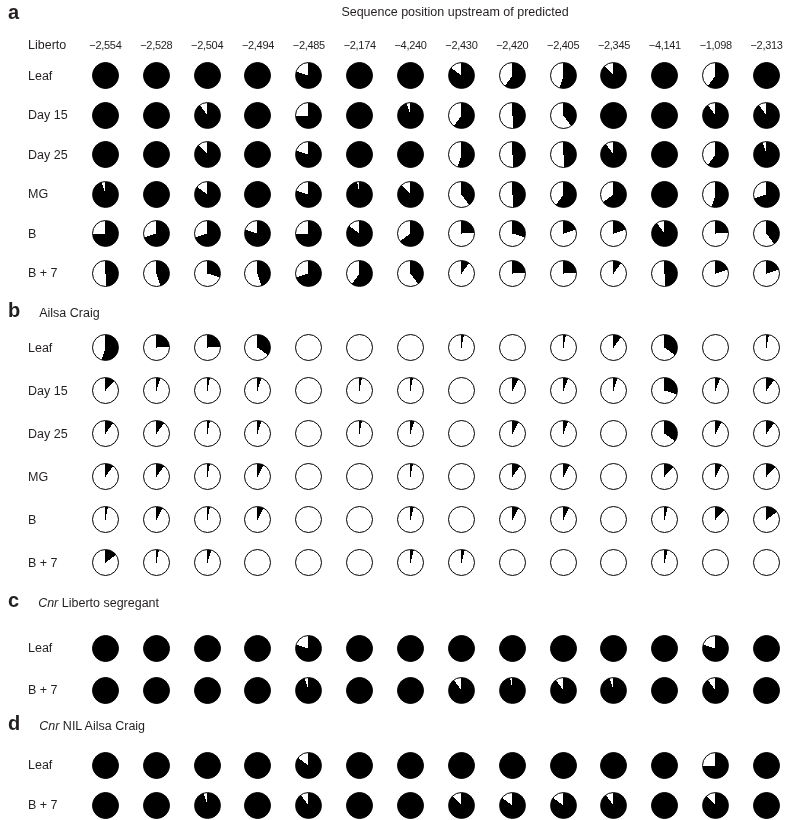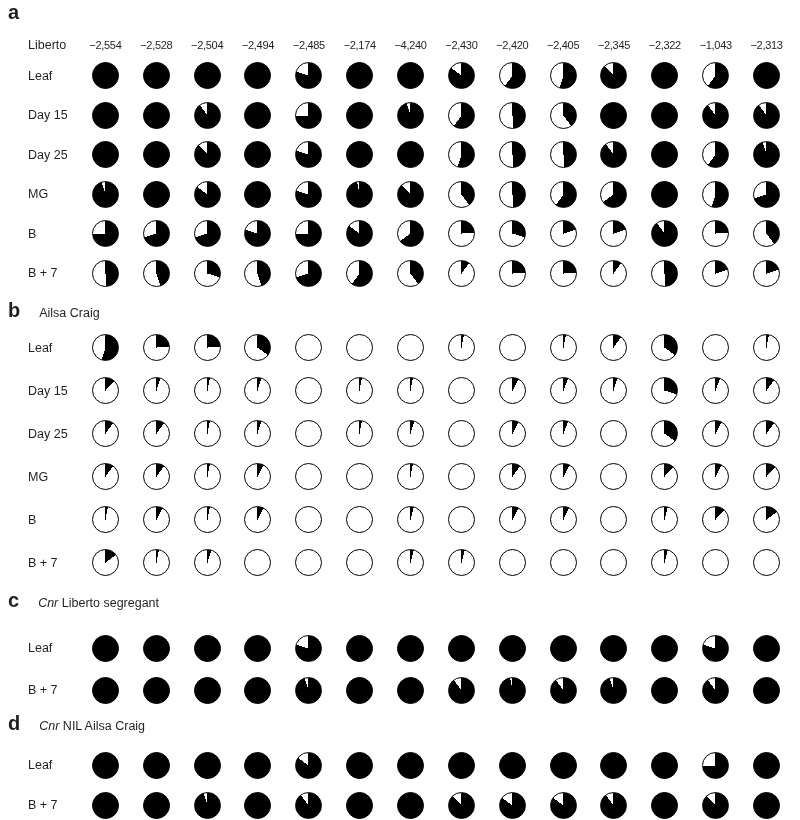--- a/index.html
+++ b/index.html
@@ -31,40 +31,41 @@
   .chead{font-size:11px;text-align:center;letter-spacing:-0.3px;white-space:nowrap;}
   .cell{display:flex;justify-content:center;align-items:center;}
   .pie{width:27px;height:27px;border-radius:50%;border:1.7px solid #000;box-sizing:border-box;}
 </style>
 </head>
 <body>
 
 <div class="figure">
 
   <div class="title">
+    <div>Sequence position upstream of predicted</div>
   </div>
 
   <div class="panel" id="panel-a">
     <span class="panel-letter">a</span>
     <div class="rows-wrap">
       <div class="prow" id="col-head">
         <span class="rlabel">Liberto</span>
       <span class="chead">−2,554</span>
           <span class="chead">−2,528</span>
           <span class="chead">−2,504</span>
           <span class="chead">−2,494</span>
           <span class="chead">−2,485</span>
           <span class="chead">−2,174</span>
           <span class="chead">−4,240</span>
           <span class="chead">−2,430</span>
           <span class="chead">−2,420</span>
           <span class="chead">−2,405</span>
           <span class="chead">−2,345</span>
-          <span class="chead">−2,322</span>
-          <span class="chead">−1,043</span>
+          <span class="chead">−4,141</span>
+          <span class="chead">−1,098</span>
           <span class="chead">−2,313</span>
         </div>
       <div class="rows">
           <div class="prow">
             <span class="rlabel">Leaf</span>
             <div class="cell">
               <div class="pie" style="background: rgb(0, 0, 0);"></div>
             </div>
             <div class="cell">
               <div class="pie" style="background: rgb(0, 0, 0);"></div>

